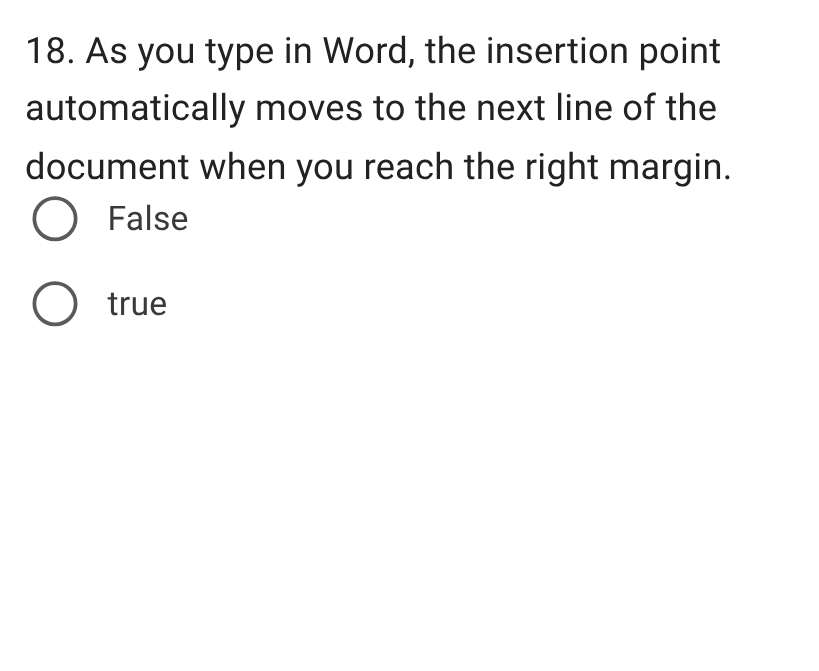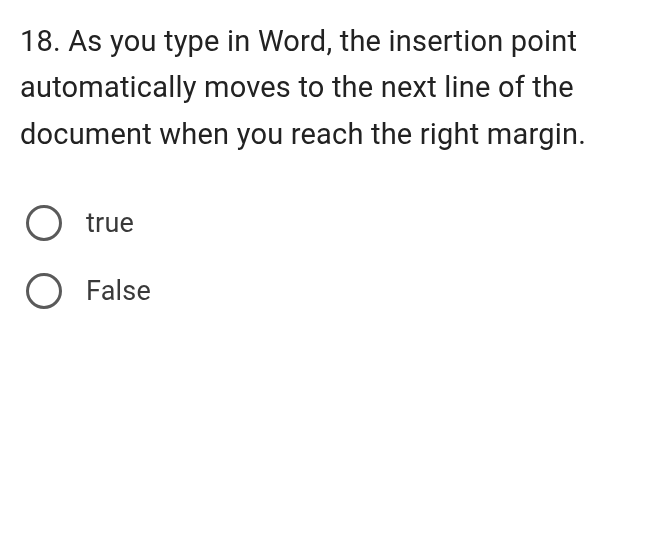--- a/index.html
+++ b/index.html
@@ -11,21 +11,20 @@
       font-family: -apple-system, BlinkMacSystemFont, "Segoe UI", Roboto, Arial, sans-serif;
       background: #ffffff;
       width: 655px;
       height: 537px;
       padding: 18px 20px;
     }
     .question-text {
       font-size: 29px;
       line-height: 1.6;
       color: #222222;
-      margin-bottom: 48px;
       letter-spacing: 0.2px;
     }
     .options {
       display: flex;
       flex-direction: column;
       gap: 32px;
       padding-left: 6px;
     }
     .option {
       display: flex;
@@ -50,19 +49,19 @@
 <body>
 
 <div class="question-text">
   <span>18.</span>
   <span>As you type in Word, the insertion point automatically moves to the next line of the document when you reach the right margin.</span>
 </div>
 
 <div class="options">
   <div class="option">
     <span class="radio-circle"></span>
-    <span class="option-label">true</span>
+    <span class="option-label">False</span>
   </div>
   <div class="option">
     <span class="radio-circle"></span>
-    <span class="option-label">False</span>
+    <span class="option-label">true</span>
   </div>
 </div>
 
 </body></html>

